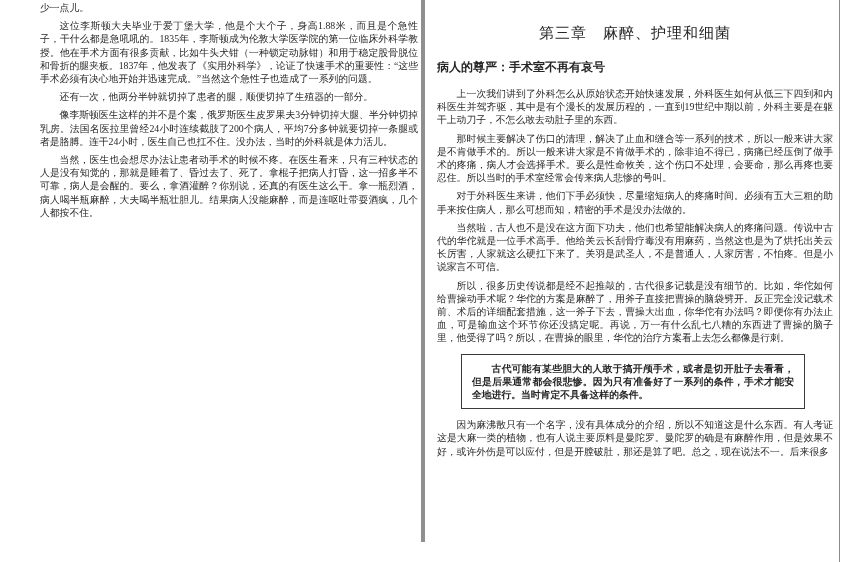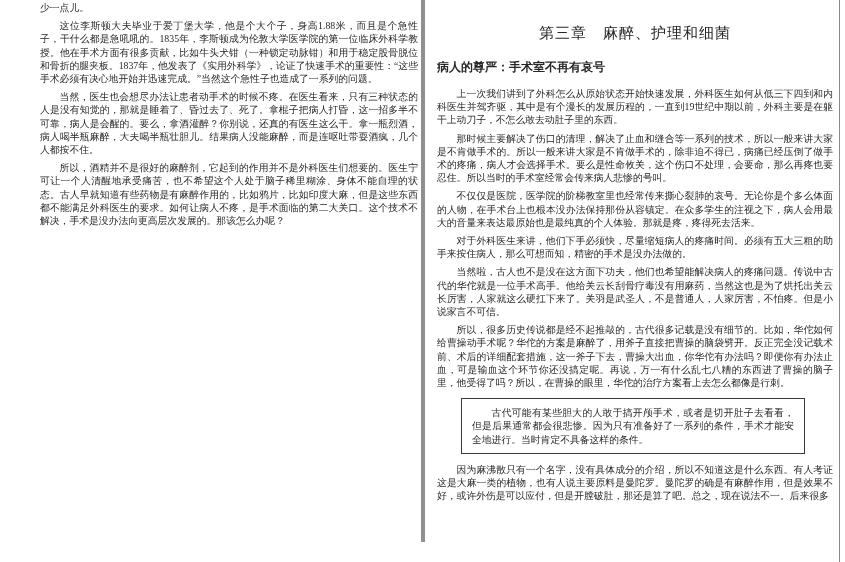--- a/index.html
+++ b/index.html
@@ -69,43 +69,44 @@
     font-size: 12px;
     font-weight: bold;
     margin: 0 0 11px 0;
   }
   .callout-box {
     border: 1.5px solid #3a3a3a;
     margin: 9px 3px 9px 24px;
     width: 322px;
     padding: 7px 10px;
     box-sizing: content-box;
+    font-weight: bold;
   }
   .callout-box p.body-par {
     margin: 0;
   }
 </style>
 </head>
 <body>
 
 <div class="page page-left">
   <p class="body-par no-indent">少一点儿。</p>
   <p class="body-par">这位李斯顿大夫毕业于爱丁堡大学，他是个大个子，身高1.88米，而且是个急性子，干什么都是急吼吼的。1835年，李斯顿成为伦敦大学医学院的第一位临床外科学教授。他在手术方面有很多贡献，比如牛头犬钳（一种锁定动脉钳）和用于稳定股骨脱位和骨折的腿夹板。1837年，他发表了《实用外科学》，论证了快速手术的重要性：“这些手术必须有决心地开始并迅速完成。”当然这个急性子也造成了一系列的问题。</p>
+  <p class="body-par">还有一次，他两分半钟就切掉了患者的腿，顺便切掉了生殖器的一部分。</p>
+  <p class="body-par">像李斯顿医生这样的并不是个案，俄罗斯医生皮罗果夫3分钟切掉大腿、半分钟切掉乳房。法国名医拉里曾经24小时连续截肢了200个病人，平均7分多钟就要切掉一条腿或者是胳膊。连干24小时，医生自己也扛不住。没办法，当时的外科就是体力活儿。</p>
   <p class="body-par">当然，医生也会想尽办法让患者动手术的时候不疼。在医生看来，只有三种状态的人是没有知觉的，那就是睡着了、昏过去了、死了。拿棍子把病人打昏，这一招多半不可靠，病人是会醒的。要么，拿酒灌醉？你别说，还真的有医生这么干。拿一瓶烈酒，病人喝半瓶麻醉，大夫喝半瓶壮胆儿。结果病人没能麻醉，而是连呕吐带耍酒疯，几个人都按不住。</p>
-  <p class="body-par">所以，酒精并不是很好的麻醉剂，它起到的作用并不是外科医生们想要的。医生宁可让一个人清醒地承受痛苦，也不希望这个人处于脑子稀里糊涂、身体不能自理的状态。古人早就知道有些药物是有麻醉作用的，比如鸦片，比如印度大麻，但是这些东西都不能满足外科医生的要求。如何让病人不疼，是手术面临的第二大关口。这个技术不解决，手术是没办法向更高层次发展的。那该怎么办呢？</p>
 </div>
 
 <div class="gutter-divider"></div>
 
 <div class="page page-right">
   <h1 class="chapter-title">第三章　麻醉、护理和细菌</h1>
   <h2 class="section-heading">病人的尊严：手术室不再有哀号</h2>
   <p class="body-par">上一次我们讲到了外科怎么从原始状态开始快速发展，外科医生如何从低三下四到和内科医生并驾齐驱，其中是有个漫长的发展历程的，一直到19世纪中期以前，外科主要是在躯干上动刀子，不怎么敢去动肚子里的东西。</p>
   <p class="body-par">那时候主要解决了伤口的清理，解决了止血和缝合等一系列的技术，所以一般来讲大家是不肯做手术的。所以一般来讲大家是不肯做手术的，除非迫不得已，病痛已经压倒了做手术的疼痛，病人才会选择手术。要么是性命攸关，这个伤口不处理，会要命，那么再疼也要忍住。所以当时的手术室经常会传来病人悲惨的号叫。</p>
-  <p class="body-par">不仅仅是医院，医学院的阶梯教室里也经常传来撕心裂肺的哀号。无论你是个多么体面的人物，在手术台上也根本没办法保持那份从容镇定。在众多学生的注视之下，病人会用最大的音量来表达最原始也是最纯真的个人体验。那就是疼，疼得死去活来。</p>
   <p class="body-par">对于外科医生来讲，他们下手必须快，尽量缩短病人的疼痛时间。必须有五大三粗的助手来按住病人，那么可想而知，精密的手术是没办法做的。</p>
   <p class="body-par">当然啦，古人也不是没在这方面下功夫，他们也希望能解决病人的疼痛问题。传说中古代的华佗就是一位手术高手。他给关云长刮骨疗毒没有用麻药，当然这也是为了烘托出关云长厉害，人家就这么硬扛下来了。关羽是武圣人，不是普通人，人家厉害，不怕疼。但是小说家言不可信。</p>
   <p class="body-par">所以，很多历史传说都是经不起推敲的，古代很多记载是没有细节的。比如，华佗如何给曹操动手术呢？华佗的方案是麻醉了，用斧子直接把曹操的脑袋劈开。反正完全没记载术前、术后的详细配套措施，这一斧子下去，曹操大出血，你华佗有办法吗？即便你有办法止血，可是输血这个环节你还没搞定呢。再说，万一有什么乱七八糟的东西进了曹操的脑子里，他受得了吗？所以，在曹操的眼里，华佗的治疗方案看上去怎么都像是行刺。</p>
   <div class="callout-box">
     <p class="body-par">古代可能有某些胆大的人敢于搞开颅手术，或者是切开肚子去看看，但是后果通常都会很悲惨。因为只有准备好了一系列的条件，手术才能安全地进行。当时肯定不具备这样的条件。</p>
   </div>
   <p class="body-par">因为麻沸散只有一个名字，没有具体成分的介绍，所以不知道这是什么东西。有人考证这是大麻一类的植物，也有人说主要原料是曼陀罗。曼陀罗的确是有麻醉作用，但是效果不好，或许外伤是可以应付，但是开膛破肚，那还是算了吧。总之，现在说法不一。后来很多</p>
 </div>
 
 <div class="page-edge-line"></div>

